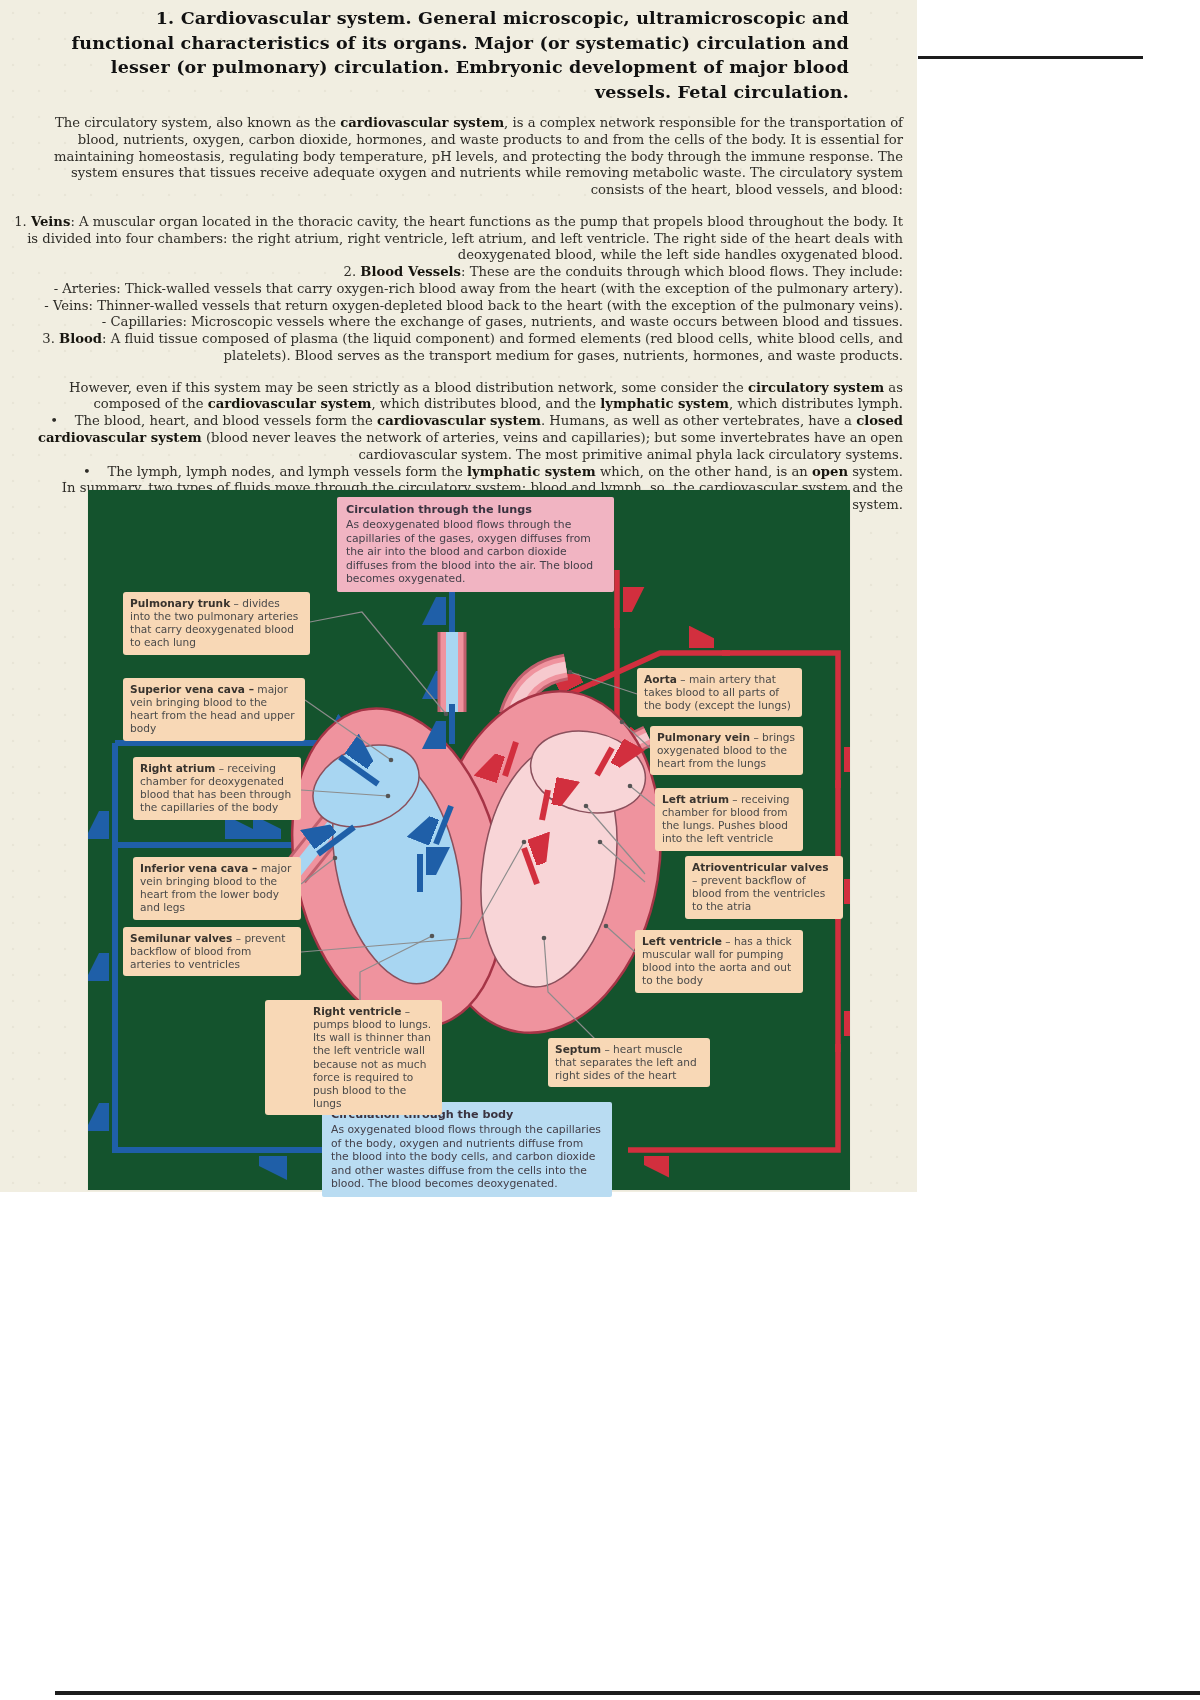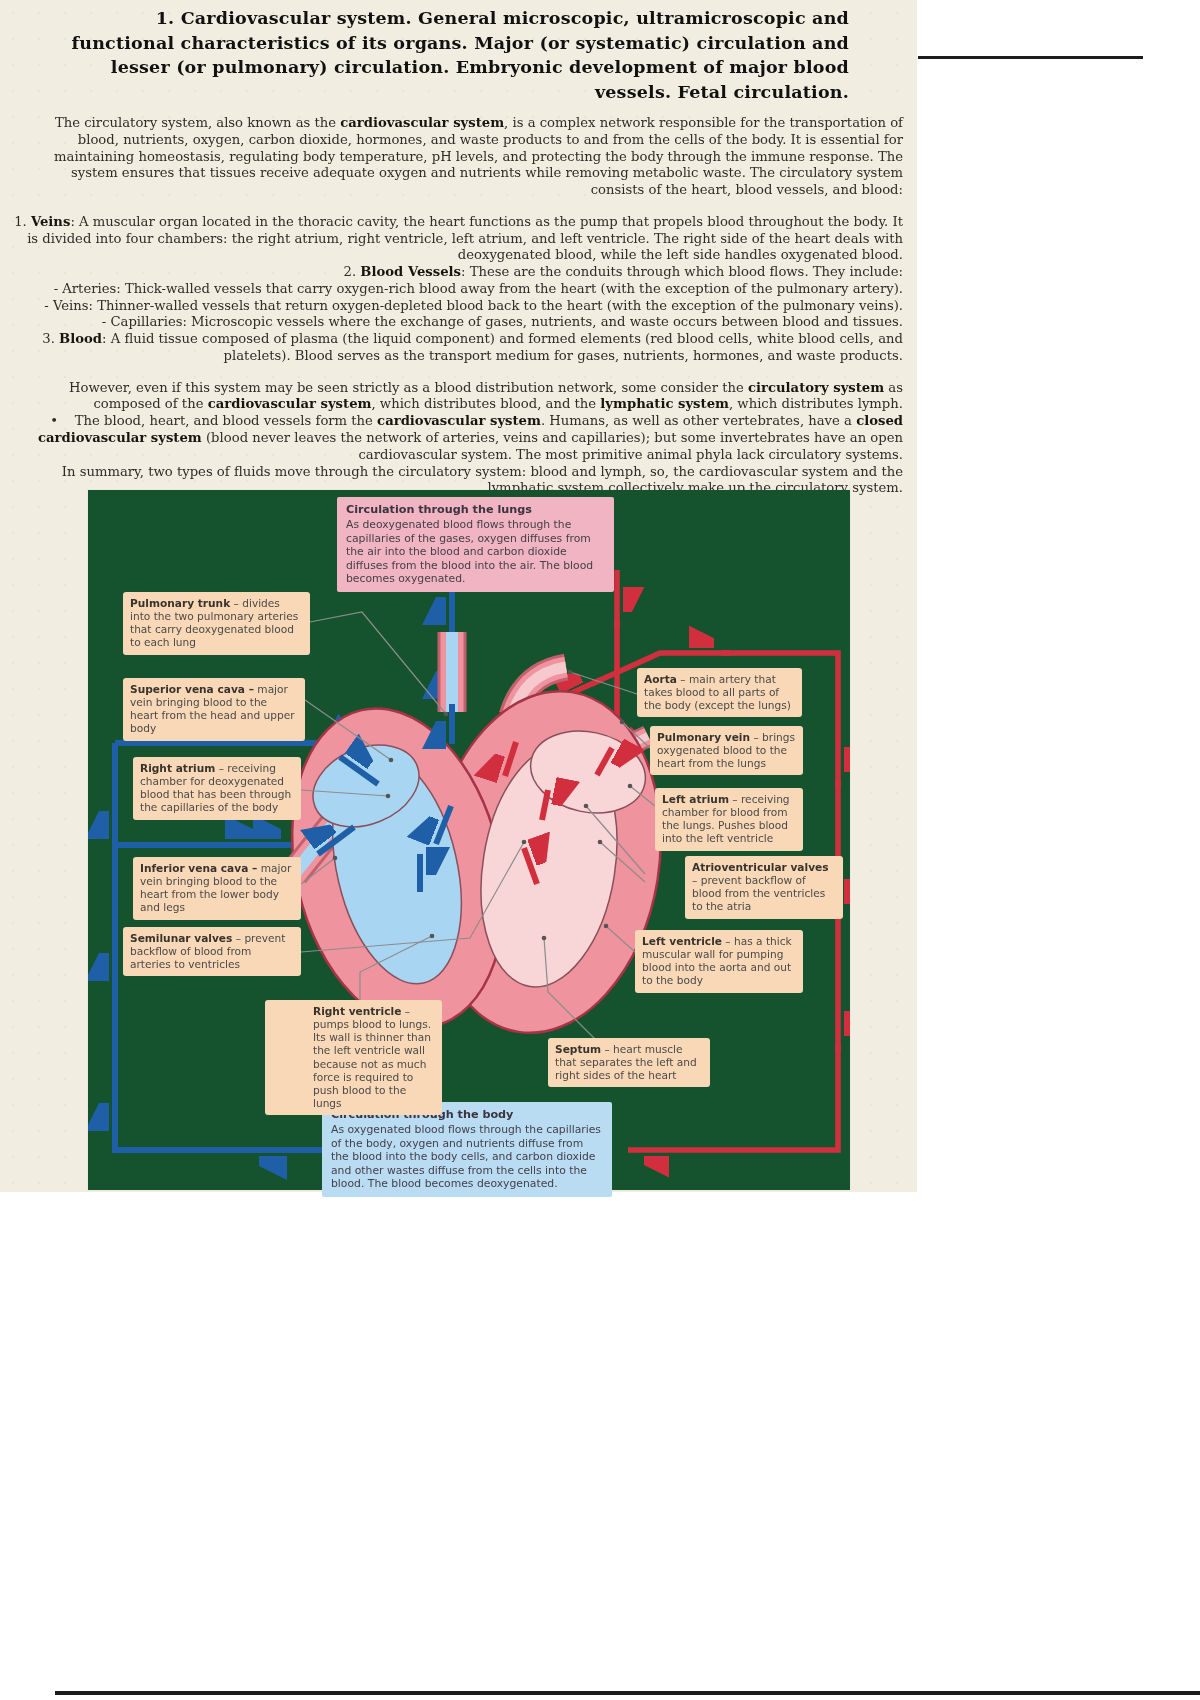--- a/index.html
+++ b/index.html
@@ -59,20 +59,21 @@
   <h1>1.  Cardiovascular system. General microscopic, ultramicroscopic and functional characteristics of its organs. Major (or systematic) circulation and lesser (or pulmonary) circulation. Embryonic development of major blood vessels. Fetal circulation.</h1>
   <p>The circulatory system, also known as the <b>cardiovascular system</b>, is a complex network responsible for the transportation of blood, nutrients, oxygen, carbon dioxide, hormones, and waste products to and from the cells of the body. It is essential for maintaining homeostasis, regulating body temperature, pH levels, and protecting the body through the immune response. The system ensures that tissues receive adequate oxygen and nutrients while removing metabolic waste. The circulatory system consists of the heart, blood vessels, and blood:</p>
   <p class="gap">1. <b>Veins</b>: A muscular organ located in the thoracic cavity, the heart functions as the pump that propels blood throughout the body. It is divided into four chambers: the right atrium, right ventricle, left atrium, and left ventricle. The right side of the heart deals with deoxygenated blood, while the left side handles oxygenated blood.</p>
   <p>2. <b>Blood Vessels</b>: These are the conduits through which blood flows. They include:</p>
   <p>- Arteries: Thick-walled vessels that carry oxygen-rich blood away from the heart (with the exception of the pulmonary artery).</p>
   <p>- Veins: Thinner-walled vessels that return oxygen-depleted blood back to the heart (with the exception of the pulmonary veins).</p>
   <p>- Capillaries: Microscopic vessels where the exchange of gases, nutrients, and waste occurs between blood and tissues.</p>
   <p>3. <b>Blood</b>: A fluid tissue composed of plasma (the liquid component) and formed elements (red blood cells, white blood cells, and platelets). Blood serves as the transport medium for gases, nutrients, hormones, and waste products.</p>
   <p class="gap">However, even if this system may be seen strictly as a blood distribution network, some consider the <b>circulatory system</b> as composed of the <b>cardiovascular system</b>, which distributes blood, and the <b>lymphatic system</b>, which distributes lymph.</p>
   <p>•&nbsp;&nbsp;&nbsp;&nbsp;The blood, heart, and blood vessels form the <b>cardiovascular system</b>. Humans, as well as other vertebrates, have a <b>closed cardiovascular system</b> (blood never leaves the network of arteries, veins and capillaries); but some invertebrates have an open cardiovascular system. The most primitive animal phyla lack circulatory systems.</p>
+  <p>•&nbsp;&nbsp;&nbsp;&nbsp;The lymph, lymph nodes, and lymph vessels form the <b>lymphatic system</b> which, on the other hand, is an <b>open</b> system.</p>
   <p>In summary, two types of fluids move through the circulatory system: blood and lymph, so, the cardiovascular system and the lymphatic system collectively make up the circulatory system.</p>
 </div>
 
 <div class="diagram">
   <svg width="762" height="700" viewBox="88 490 762 700">
     <defs>
       <marker id="ab" markerUnits="strokeWidth" markerWidth="4.6" markerHeight="4" refX="7.5" refY="5" orient="auto">
         <path d="M0 0 L10 5 L0 10 Z" fill="#1f5fa8"></path>
       </marker>
       <marker id="ar" markerUnits="strokeWidth" markerWidth="4.6" markerHeight="4" refX="7.5" refY="5" orient="auto">

